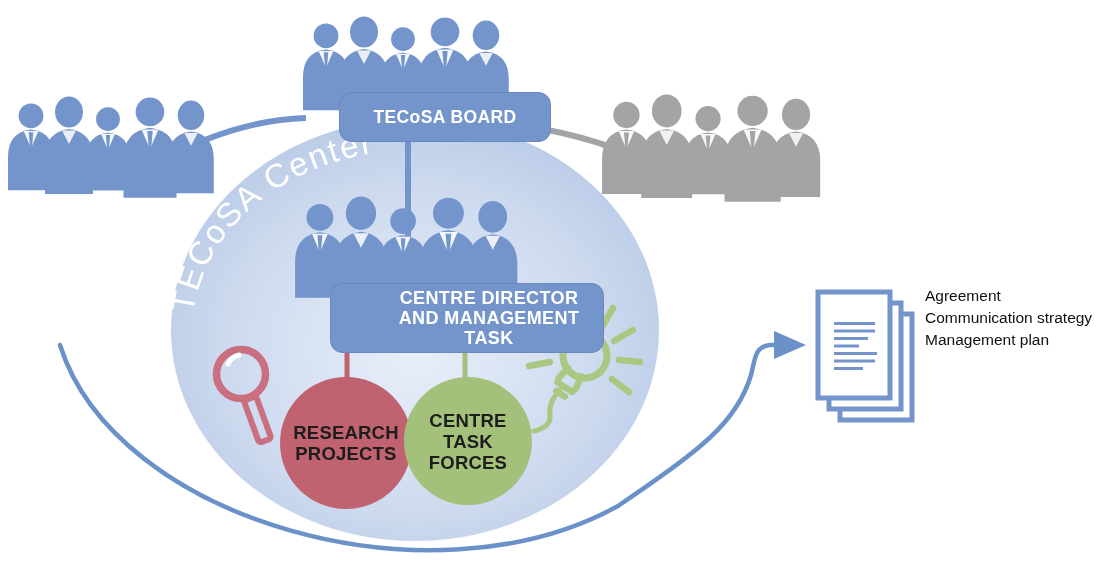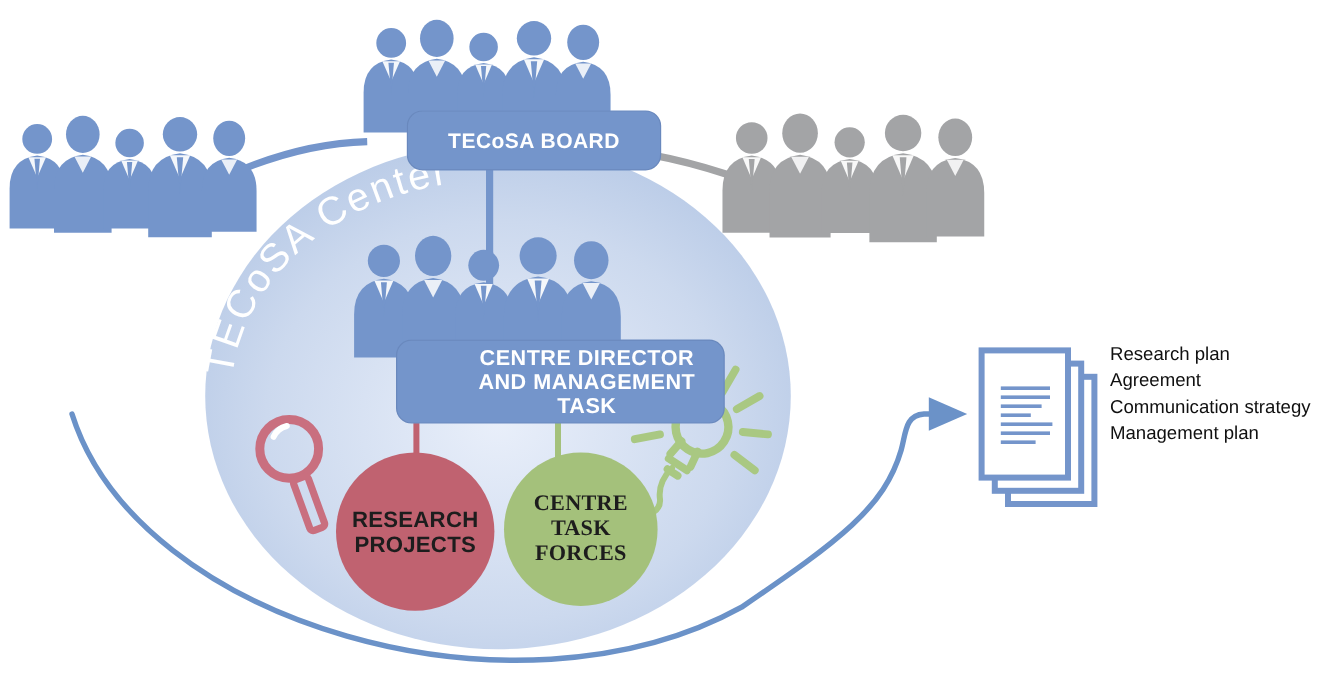--- a/index.html
+++ b/index.html
@@ -18,21 +18,21 @@
   .node-box.gray{background:var(--gray,#a3a4a6);}
   .box-board{left:302px;top:92px;width:212px;height:50px;font-size:17.5px;}
   .box-ga{left:4px;top:185px;width:215px;height:52px;font-size:18px;}
   .box-advisory{left:603px;top:190px;width:220px;height:66px;font-size:15.5px;line-height:17px;}
   .box-director{left:293px;top:283px;width:230px;height:70px;font-size:18px;line-height:20px;padding-left:44px;}
   .circle-node{
     position:absolute;border-radius:50%;display:flex;flex-direction:column;align-items:center;justify-content:center;
     font-weight:bold;color:var(--dark-text,#1d1d1d);text-align:center;font-size:18.5px;line-height:21px;letter-spacing:.2px;
   }
   .circle-research{left:280px;top:377px;width:132px;height:132px;background:var(--red,#c06270);}
-  .circle-task{left:420px;top:377px;width:128px;height:128px;background:var(--green,#a4c17b);font-family:Liberation Serif, serif;}
+  .circle-task{left:404px;top:377px;width:128px;height:128px;background:var(--green,#a4c17b);}
   .doc-list{
     position:absolute;left:925px;top:285px;color:#101010;font-size:15.5px;line-height:22px;
   }
   .node-box span,.circle-node span{display:block;}
 </style>
 </head>
 <body>
 
 <div class="stage">
 
@@ -149,19 +149,18 @@
     <span>PROJECTS</span>
   </div>
 
   <div class="circle-node circle-task">
     <span>CENTRE</span>
     <span>TASK</span>
     <span>FORCES</span>
   </div>
 
   <div class="doc-list">
-    <div>Research plan</div>
     <div>Agreement</div>
     <div>Communication strategy</div>
     <div>Management plan</div>
   </div>
 
 </div>
 
 </body></html>

